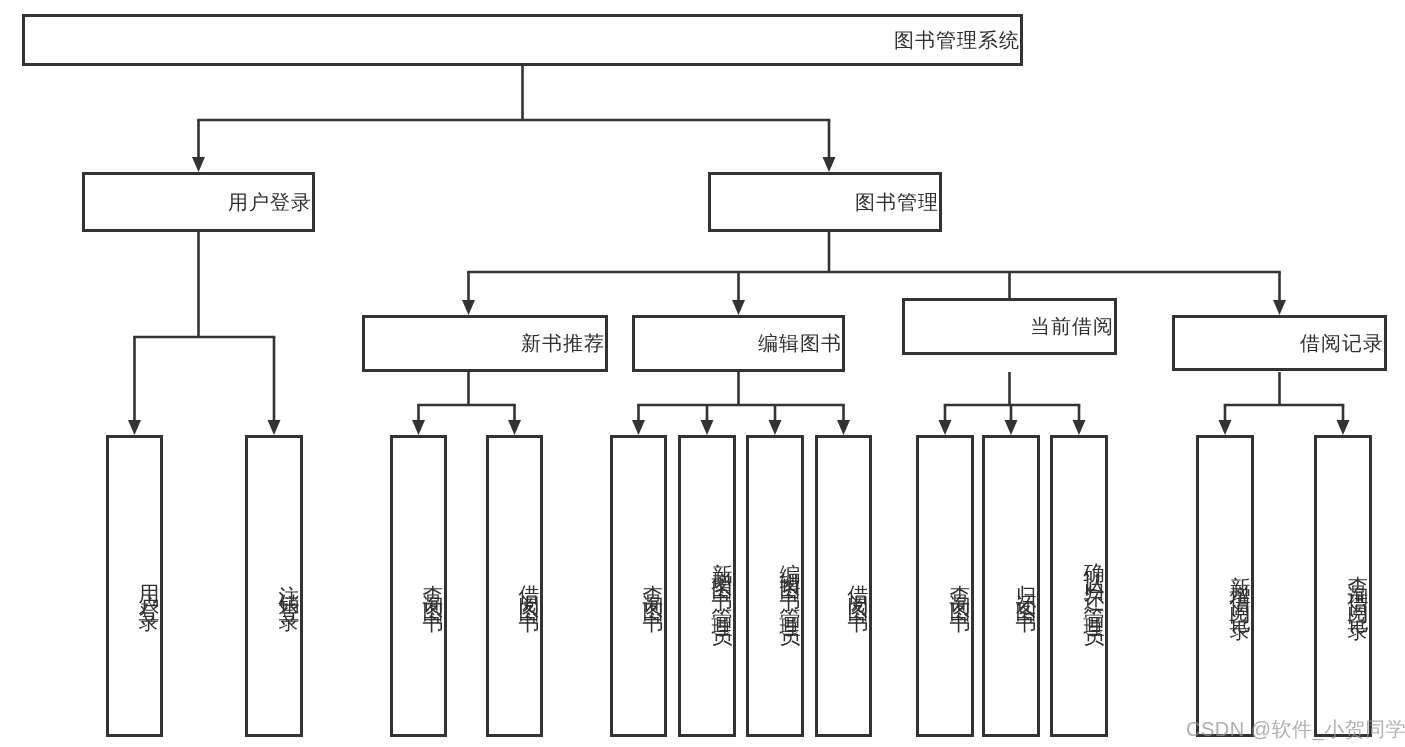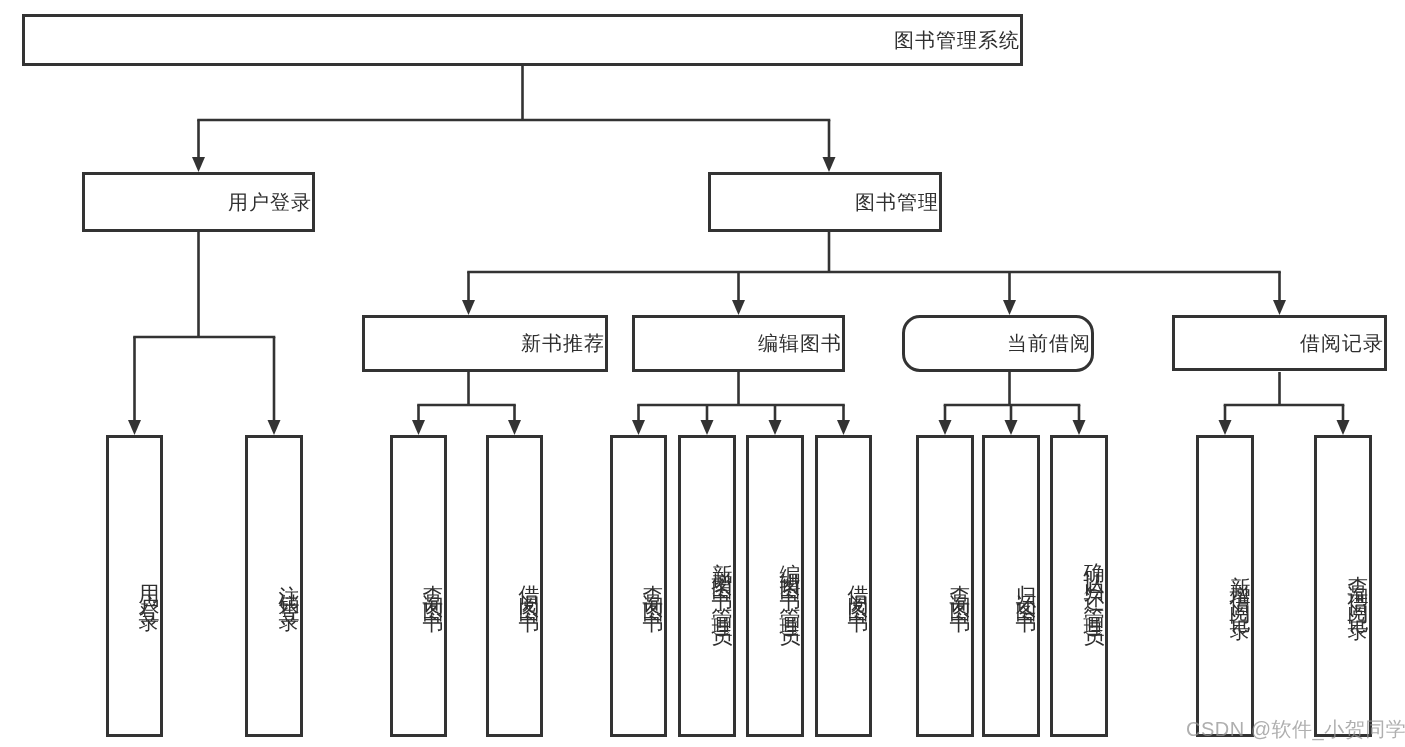--- a/index.html
+++ b/index.html
@@ -124,21 +124,21 @@
   <div class="node" style="left:708px;top:172px;width:234px;height:60px;">
     <span>图书管理</span>
   </div>
 
   <div class="node" style="left:362px;top:315px;width:246px;height:57px;">
     <span>新书推荐</span>
   </div>
   <div class="node" style="left:632px;top:315px;width:213px;height:57px;">
     <span>编辑图书</span>
   </div>
-  <div class="node" style="left:902px;top:315px;width:192px;height:57px;border-radius:18px;">
+  <div class="node" style="left:902px;top:298px;width:215px;height:57px;">
     <span>当前借阅</span>
   </div>
   <div class="node" style="left:1172px;top:315px;width:215px;height:56px;font-family:Liberation Mono, monospace;">
     <span>借阅记录</span>
   </div>
 
   <div class="node vnode" style="left:106px;top:435px;width:57px;height:302px;">
     <span class="vtext">用户登录</span>
   </div>
   <div class="node vnode" style="left:245px;top:435px;width:58px;height:302px;">

